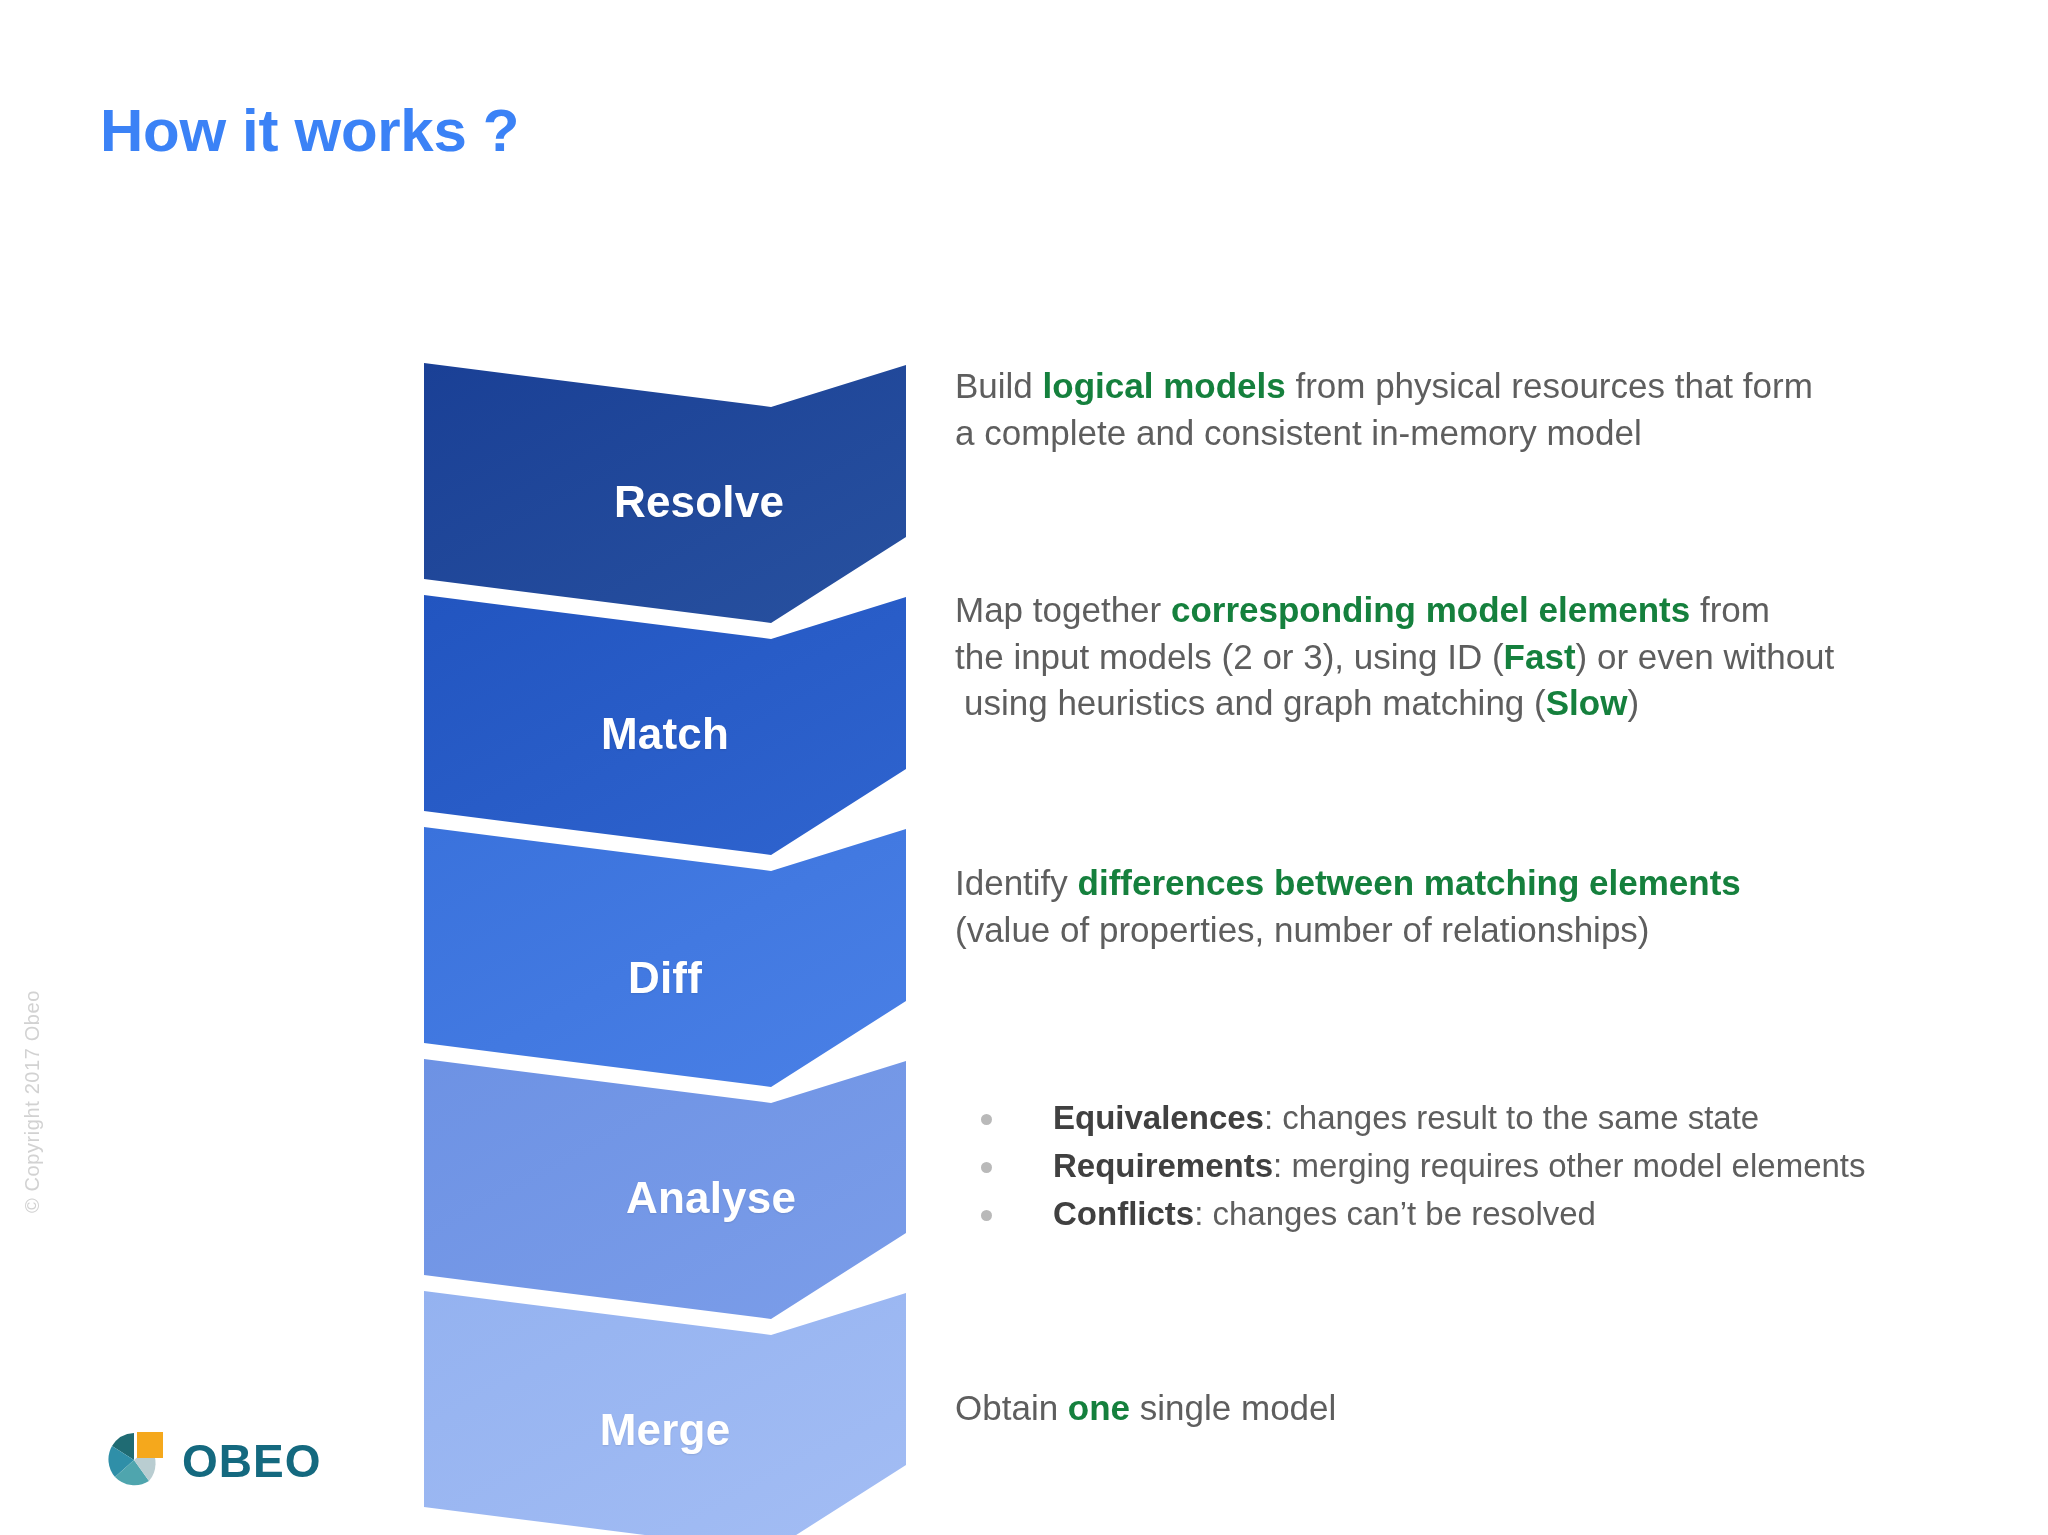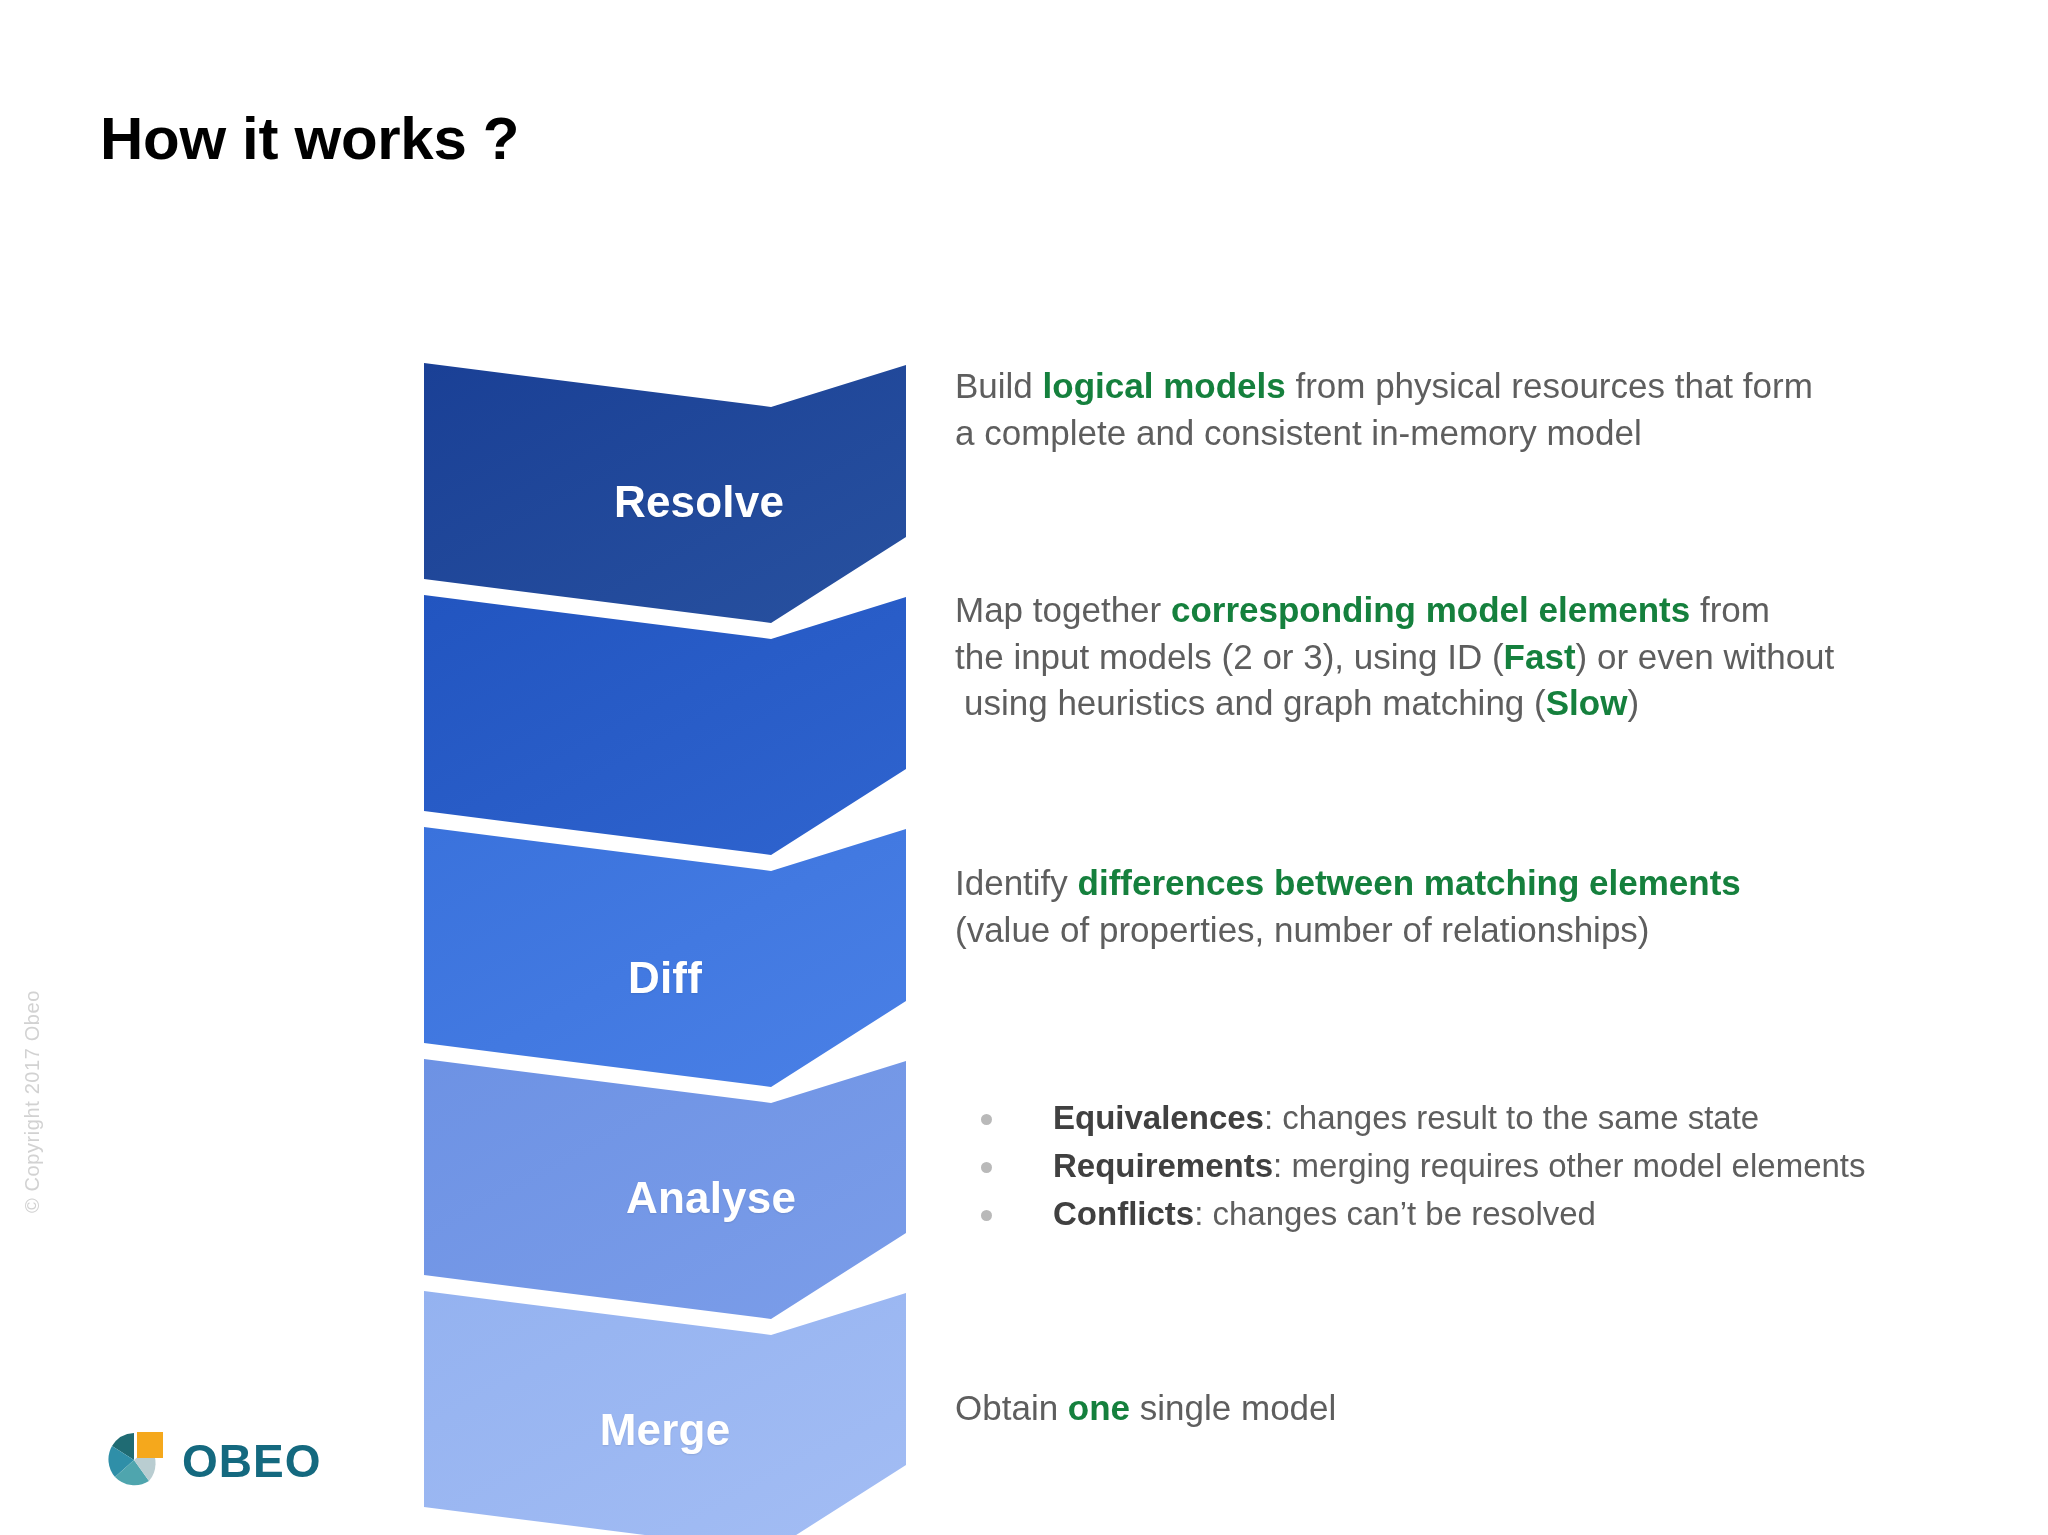--- a/index.html
+++ b/index.html
@@ -20,24 +20,24 @@
     position: relative;
     width: 2048px;
     height: 1535px;
     background: #ffffff;
   }
 
   
   .slide-title {
     position: absolute;
     left: 100px;
-    top: 104px;
+    top: 96px;
     font-size: 60px;
     font-weight: bold;
-    color: #000000;
+    color: #3b82f6;
     letter-spacing: -0.3px;
     white-space: nowrap;
   }
 
   
   .copyright {
     position: absolute;
     left: -118px;
     top: 1090px;
     width: 300px;
@@ -189,20 +189,21 @@
       <div class="chevron chev-1">
         <svg viewBox="0 0 482 232" width="482" height="232">
           <defs>
             <linearGradient id="grad-1" x1="0" y1="0" x2="1" y2="1">
               <stop offset="0%" stop-color="#2255c0"></stop>
               <stop offset="100%" stop-color="#2f64cf"></stop>
             </linearGradient>
           </defs>
           <path d="M0,0 L347.03999999999996,44 L482,2 L482,174 L347.03999999999996,260 L0,216 Z" fill="url(#grad-1)"></path>
         </svg>
+        <div class="chev-label">Match</div>
       </div>
       <div class="chevron chev-2">
         <svg viewBox="0 0 482 232" width="482" height="232">
           <defs>
             <linearGradient id="grad-2" x1="0" y1="0" x2="1" y2="1">
               <stop offset="0%" stop-color="#3a72dc"></stop>
               <stop offset="100%" stop-color="#4a80e6"></stop>
             </linearGradient>
           </defs>
           <path d="M0,0 L347.03999999999996,44 L482,2 L482,174 L347.03999999999996,260 L0,216 Z" fill="url(#grad-2)"></path>

